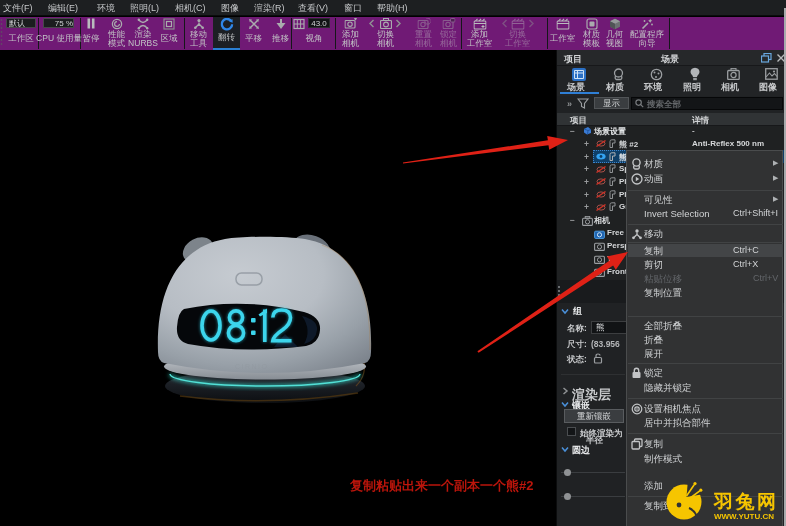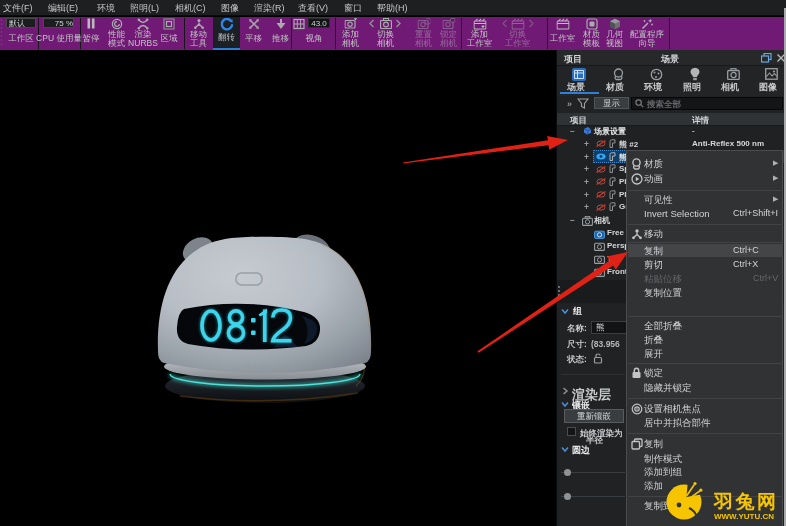--- a/index.html
+++ b/index.html
@@ -295,20 +295,21 @@
         <circle cx="116" cy="133" r="7.6"></circle>
         <path d="M 144.8 109.5 L 144.8 142"></path>
         <path d="M 152.8 117.5 Q 153 110 161.5 110 Q 170.5 110 170.5 117.5 Q 170.5 124 163 129.5 Q 153.5 136 152.8 140.8 L 171.5 140.8"></path>
       </g>
       <g fill="#3cd5ec" stroke="none">
         <rect x="131" y="118" width="4.6" height="4.6" rx="1"></rect>
         <rect x="131" y="130.5" width="4.6" height="4.6" rx="1"></rect>
         <path d="M 138.5 114.5 L 147 108.5 L 147 113 L 140 116.5 Z"></path>
       </g>
     </svg>
+    <div class="a" id="redtext" style="left:350px;top:427px;color:#bb150b;font-size:13px;font-weight:bold;white-space:nowrap;">复制粘贴出来一个副本一个熊#2</div>
   </div>
   <div id="panel" class="a">
 
     <div class="a" style="left:0;top:0;width:230px;height:16px;background:#26282a;border-bottom:1px solid #17181a"></div>
     <div class="ptext" style="left:7px;top:3px;font-size:9px;color:#d2d4d6">项目</div>
     <div class="ptext" style="left:104px;top:3px;font-size:9px;color:#d2d4d6">场景</div>
     <svg class="a" style="left:204px;top:3px" width="11" height="10" viewBox="0 0 11 10">
         <rect x="3" y="0.5" width="7" height="6" fill="none" stroke="#69a8e0" stroke-width="1.2"></rect>
         <rect x="0.5" y="3" width="7" height="6" fill="#26282a" stroke="#69a8e0" stroke-width="1.2"></rect>
       </svg>
@@ -599,23 +600,20 @@
     <div class="msep" style="top:282px"></div>
     <div class="mi" style="top:286px">
         <svg class="mic" width="12" height="12" viewBox="0 0 12 12">
           <rect x="3.5" y="1" width="7.5" height="7.5" rx="1" fill="none" stroke="#c2c4c6" stroke-width="1.3"></rect>
           <rect x="1" y="3.5" width="7.5" height="7.5" rx="1" fill="#313233" stroke="#c2c4c6" stroke-width="1.3"></rect>
         </svg>
         <span class="t">复制</span>
       </div>
     <div class="mi" style="top:301px">
         <span class="t">制作模式</span>
-      </div>
-    <div class="mi" style="top:314px">
-        <span class="t">添加到组</span>
       </div>
     <div class="mi" style="top:328px">
         <span class="t">添加</span>
       </div>
     <div class="msep" style="top:345px"></div>
     <div class="mi" style="top:348px">
         <span class="t">复制到</span>
       </div>
   </div>
   <svg id="logo" class="a" style="left:655px;top:470px" width="131" height="56" viewBox="0 0 131 56">

